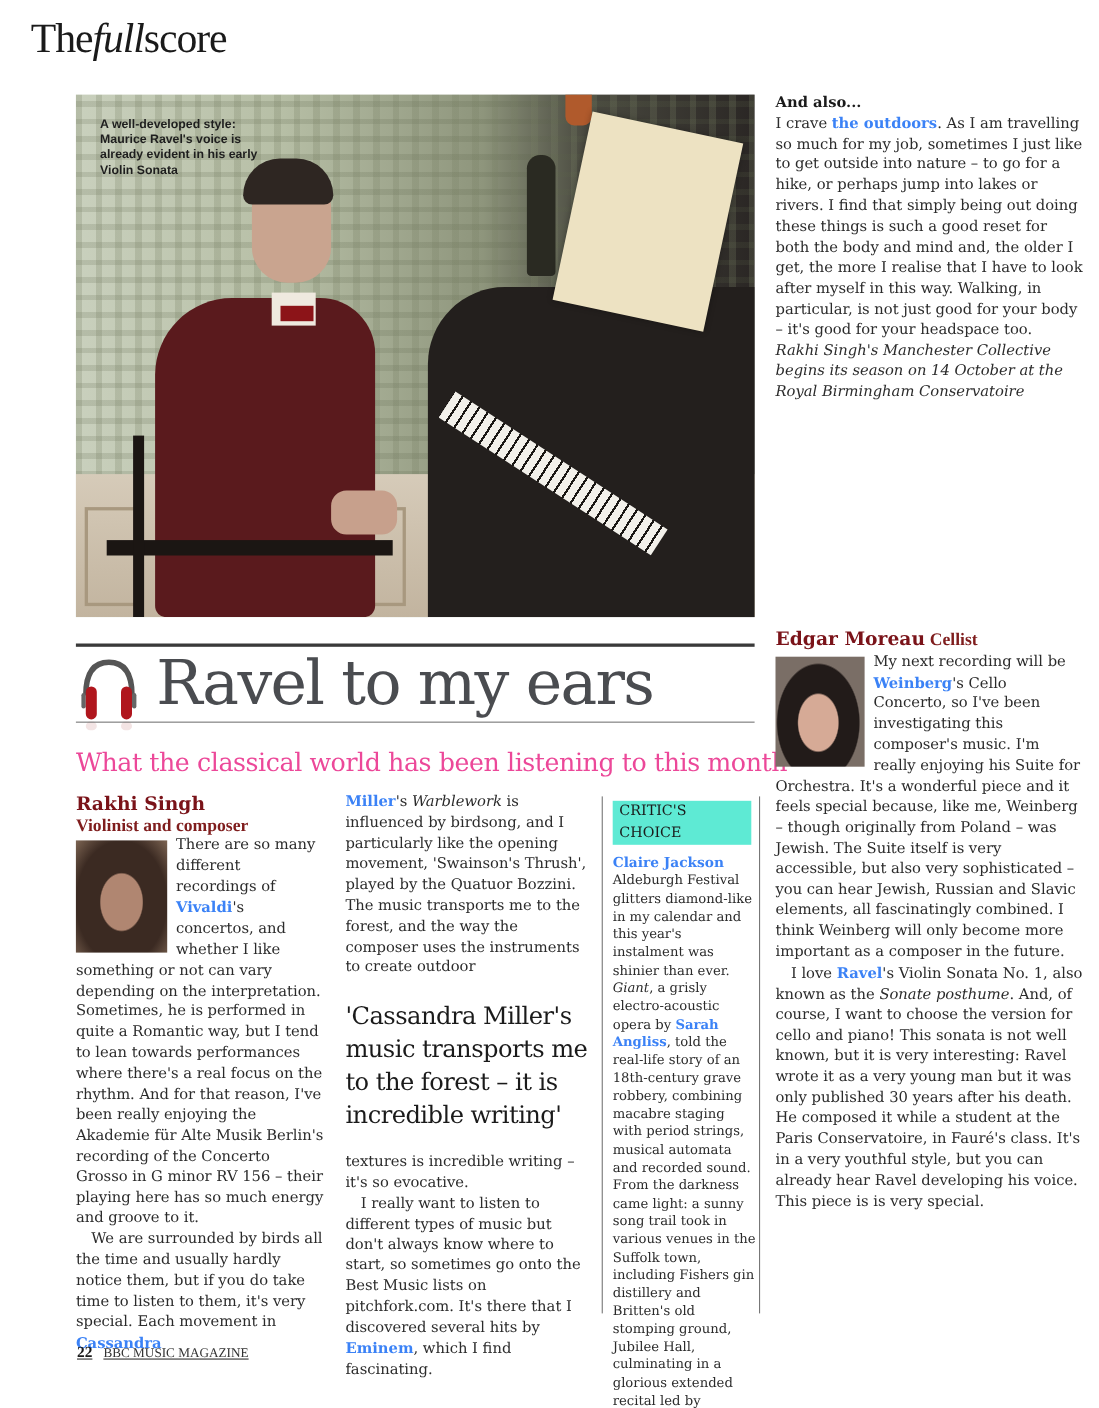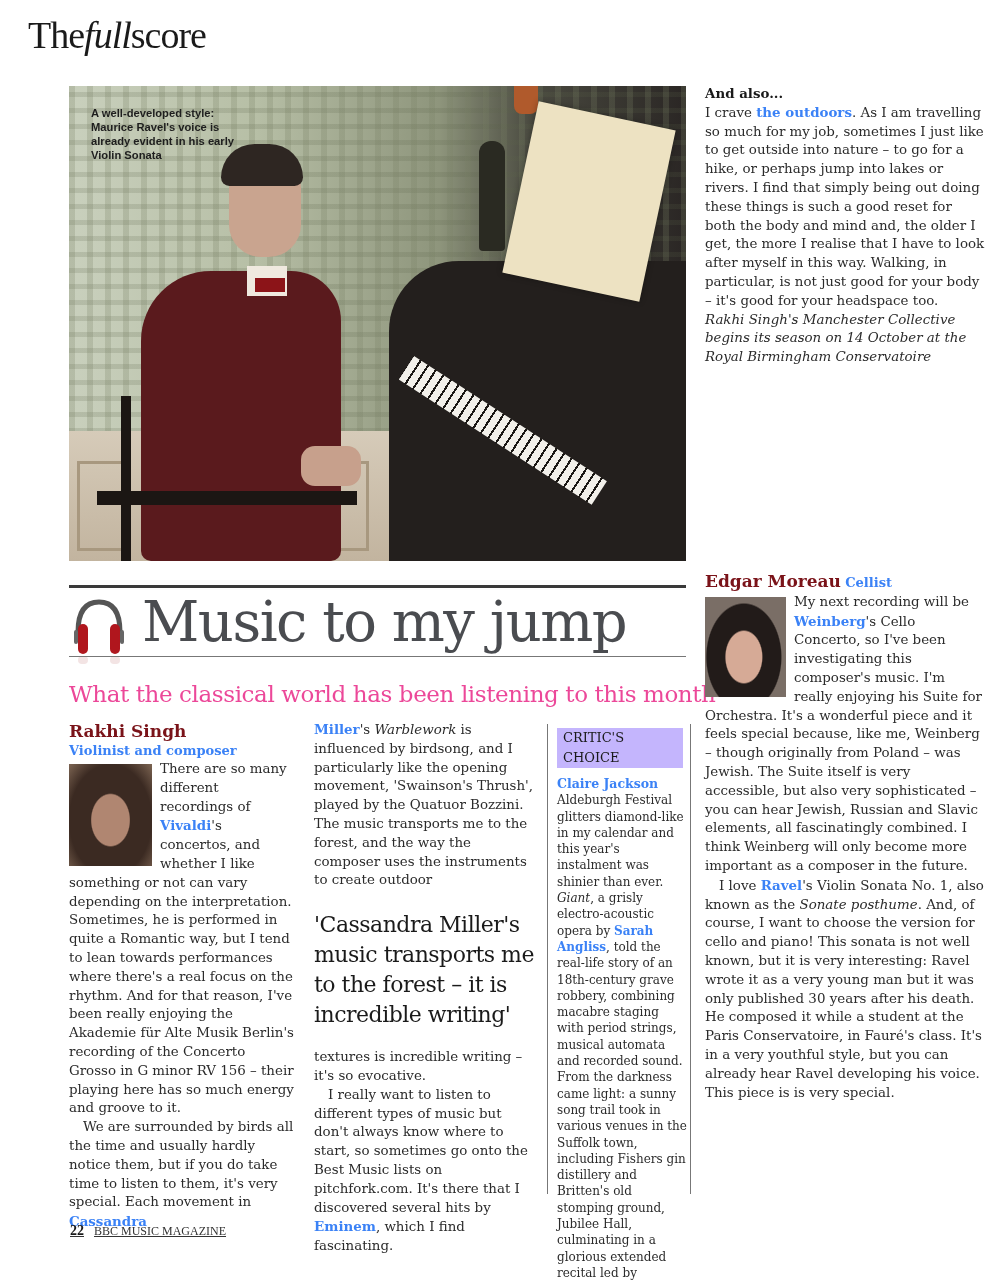--- a/index.html
+++ b/index.html
@@ -48,32 +48,32 @@
   .headline { position: absolute; left: 142px; top: 584px; font-family: "DejaVu Serif", serif; font-size: 56px; color: #4a4c50; letter-spacing: -1.5px; line-height: 76px; }
   .standfirst { position: absolute; left: 69px; top: 664px; font-family: "DejaVu Serif", serif; font-size: 23px; color: #ec4899; letter-spacing: -0.4px; line-height: 30px; margin-top: 15px; }
 
   
   .col1 { position: absolute; left: 69px; top: 720px; width: 226px; }
   .col2 { position: absolute; left: 314px; top: 720px; width: 224px; }
   .col3 { position: absolute; left: 557px; top: 728px; width: 130px; }
   .col4 { position: absolute; left: 705px; top: 570px; width: 280px; }
 
   .name { font-family: "DejaVu Serif", serif; font-size: 17px; font-weight: bold; color: #7a1319; line-height: 22px; }
-  .role { font-size: 13px; font-weight: bold; color: #3b82f6; line-height: 18px; }
+  .role { font-size: 16px; font-weight: bold; color: #7f1d1d; line-height: 18px; font-family: Liberation Serif, serif; }
   .portrait { float: left; margin: 4px 8px 2px 0; }
   .portrait-rakhi { width: 83px; height: 102px; background: radial-gradient(ellipse at 50% 55%, #b08671 0 32%, #3b2a22 34% 70%, #7d6553 100%); }
   .portrait-edgar { width: 81px; height: 100px; background: radial-gradient(ellipse at 48% 60%, #d6aa96 0 30%, #221b19 32% 62%, #7a6e66 64% 100%); }
   .indent { text-indent: 14px; }
   .text.small { font-size: 12px; line-height: 16.3px; }
 
   .pullquote { font-family: "DejaVu Serif", serif; font-size: 22px; line-height: 30px; color: #1a1a1a; margin: 20px 0 18px; letter-spacing: -0.5px; }
 
   .divider-v1 { position: absolute; left: 547px; top: 724px; width: 1px; height: 470px; background: #777; }
   .divider-v2 { position: absolute; left: 690px; top: 724px; width: 1px; height: 470px; background: #777; }
-  .critic-badge { background: #c4b5fd; font-size: 13px; line-height: 20px; padding: 0 6px; color: #1a1a1a; margin-bottom: 8px; display: inline-block; width: 126px; }
+  .critic-badge { background: #5eead4; font-size: 13px; line-height: 20px; padding: 0 6px; color: #1a1a1a; margin-bottom: 8px; display: inline-block; width: 126px; }
   .critic-name { font-size: 12.5px; font-weight: bold; color: #3b82f6; line-height: 16.3px; }
 
   .folio { position: absolute; left: 70px; top: 1223px; font-family: "Liberation Serif", serif; font-size: 12px; color: #333; text-decoration: underline; }
   .folio .num { font-weight: bold; font-size: 14px; color: #1a1a1a; margin-right: 10px; }
 </style>
 </head>
 <body>
 
 <div class="masthead"><span>The</span><span class="it">full</span><span>score</span></div>
 
@@ -108,21 +108,21 @@
 <div class="rule-top"></div>
 <svg class="headphones" viewBox="0 0 62 70">
   <path d="M10 38 Q10 8 31 8 Q52 8 52 38" fill="none" stroke="#555" stroke-width="5"></path>
   <rect x="6" y="36" width="4" height="14" rx="2" fill="#666"></rect>
   <rect x="52" y="36" width="4" height="14" rx="2" fill="#666"></rect>
   <rect x="10" y="30" width="10" height="30" rx="5" fill="#b0161d"></rect>
   <rect x="42" y="30" width="10" height="30" rx="5" fill="#b0161d"></rect>
   <rect x="10" y="62" width="10" height="8" rx="4" fill="#e8c9ca" opacity="0.5"></rect>
   <rect x="42" y="62" width="10" height="8" rx="4" fill="#e8c9ca" opacity="0.5"></rect>
 </svg>
-<div class="headline">Music to my jump</div>
+<div class="headline">Ravel to my ears</div>
 <div class="rule-mid"></div>
 <div class="standfirst">What the classical world has been listening to this month</div>
 
 <div class="col1 text">
   <div class="name">Rakhi Singh</div>
   <div class="role">Violinist and composer</div>
   <div class="portrait portrait-rakhi"></div>
   <p><span>There are so many different recordings of </span><span class="accent">Vivaldi</span><span>'s concertos, and whether I like something or not can vary depending on the interpretation. Sometimes, he is performed in quite a Romantic way, but I tend to lean towards performances where there's a real focus on the rhythm. And for that reason, I've been really enjoying the Akademie für Alte Musik Berlin's recording of the Concerto Grosso in G minor RV 156 – their playing here has so much energy and groove to it.</span></p>
   <p class="indent"><span>We are surrounded by birds all the time and usually hardly notice them, but if you do take time to listen to them, it's very special. Each movement in </span><span class="accent">Cassandra</span></p>
 </div>

